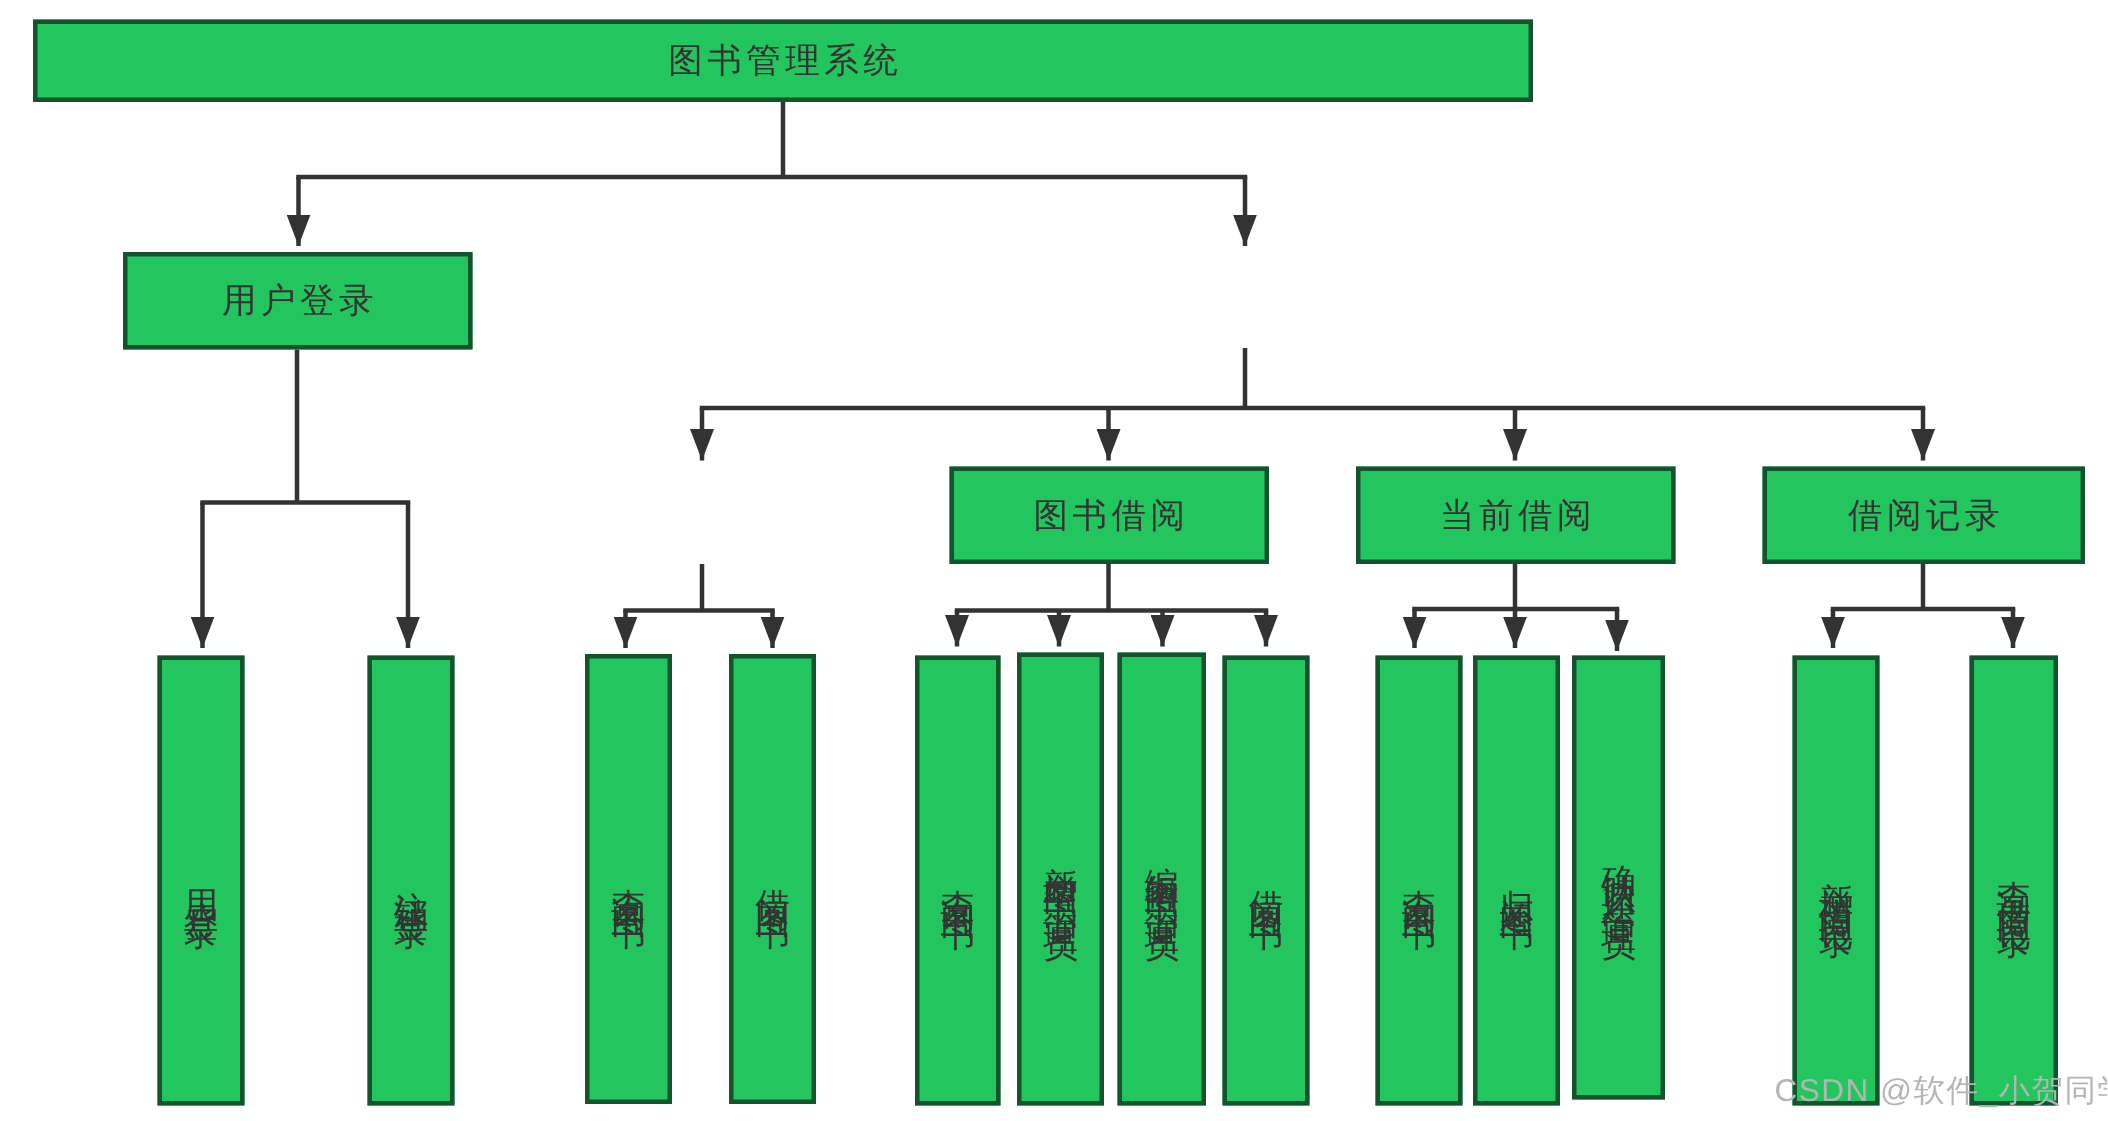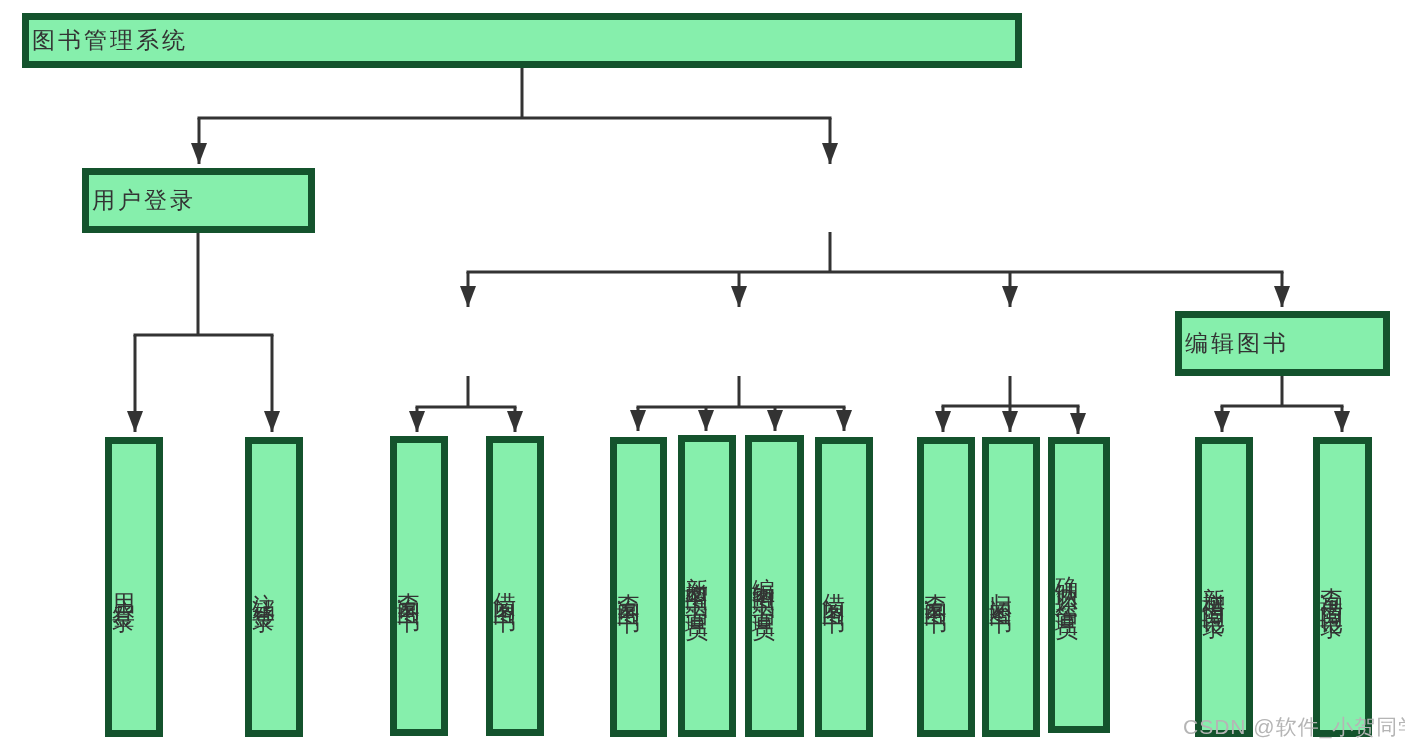--- a/index.html
+++ b/index.html
@@ -6,24 +6,24 @@
   .canvas{
     position:relative;
     width:1405px;height:747px;
     background:#ffffff;
     font-family:"Liberation Sans", sans-serif;
     overflow:hidden;
   }
   .edges{position:absolute;left:0;top:0;width:1405px;height:747px;}
   .n,.v{
     position:absolute;
-    background:#86efac;
-    border:7px solid #14532d;
+    background:#22c55e;
+    border:3px solid #14532d;
     box-sizing:border-box;
-    display:flex;align-items:center;
+    display:flex;align-items:center;justify-content:center;
     color:#333333;
   }
   .n span{
     font-size:23px;
     letter-spacing:3px;
     text-indent:3px;
     white-space:nowrap;
     color:#333333;
   }
   .v span{
@@ -106,22 +106,28 @@
   </svg>
 
   <div class="n" style="left:22px;top:13px;width:1000px;height:55px">
     <span>图书管理系统</span>
   </div>
 
   <div class="n" style="left:82px;top:168px;width:233px;height:65px">
     <span>用户登录</span>
   </div>
 
+  <div class="n" style="left:633px;top:311px;width:213px;height:65px">
+    <span>图书借阅</span>
+  </div>
+  <div class="n" style="left:904px;top:311px;width:213px;height:65px">
+    <span>当前借阅</span>
+  </div>
   <div class="n" style="left:1175px;top:311px;width:215px;height:65px">
-    <span>编辑图书</span>
+    <span>借阅记录</span>
   </div>
 
   <div class="v" style="left:105px;top:437px;width:58px;height:300px">
     <span>用户登录</span>
   </div>
   <div class="v" style="left:245px;top:437px;width:58px;height:300px">
     <span>注销登录</span>
   </div>
 
   <div class="v" style="left:390px;top:436px;width:58px;height:300px">

